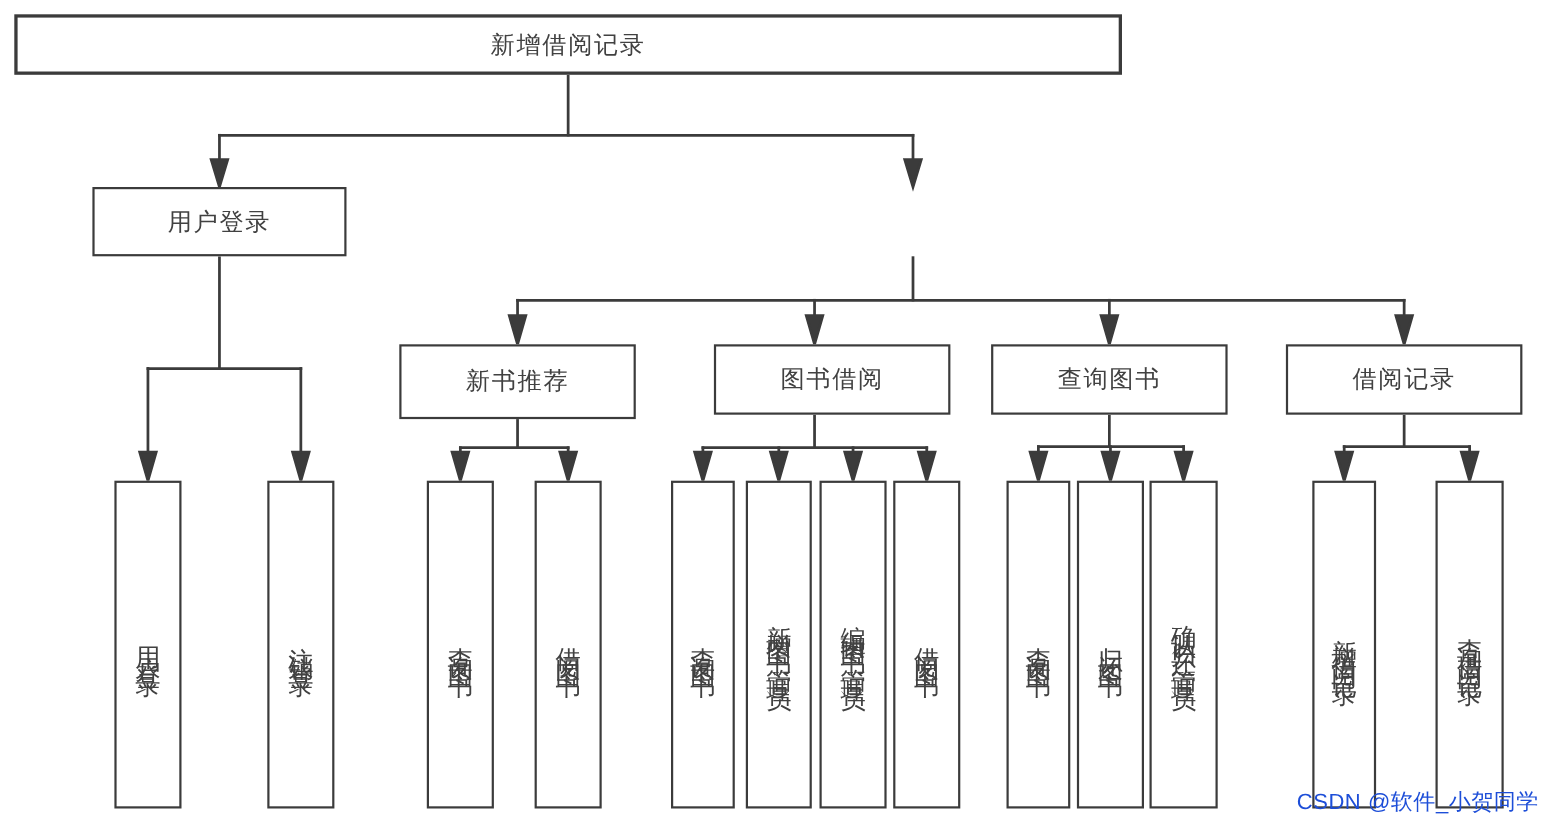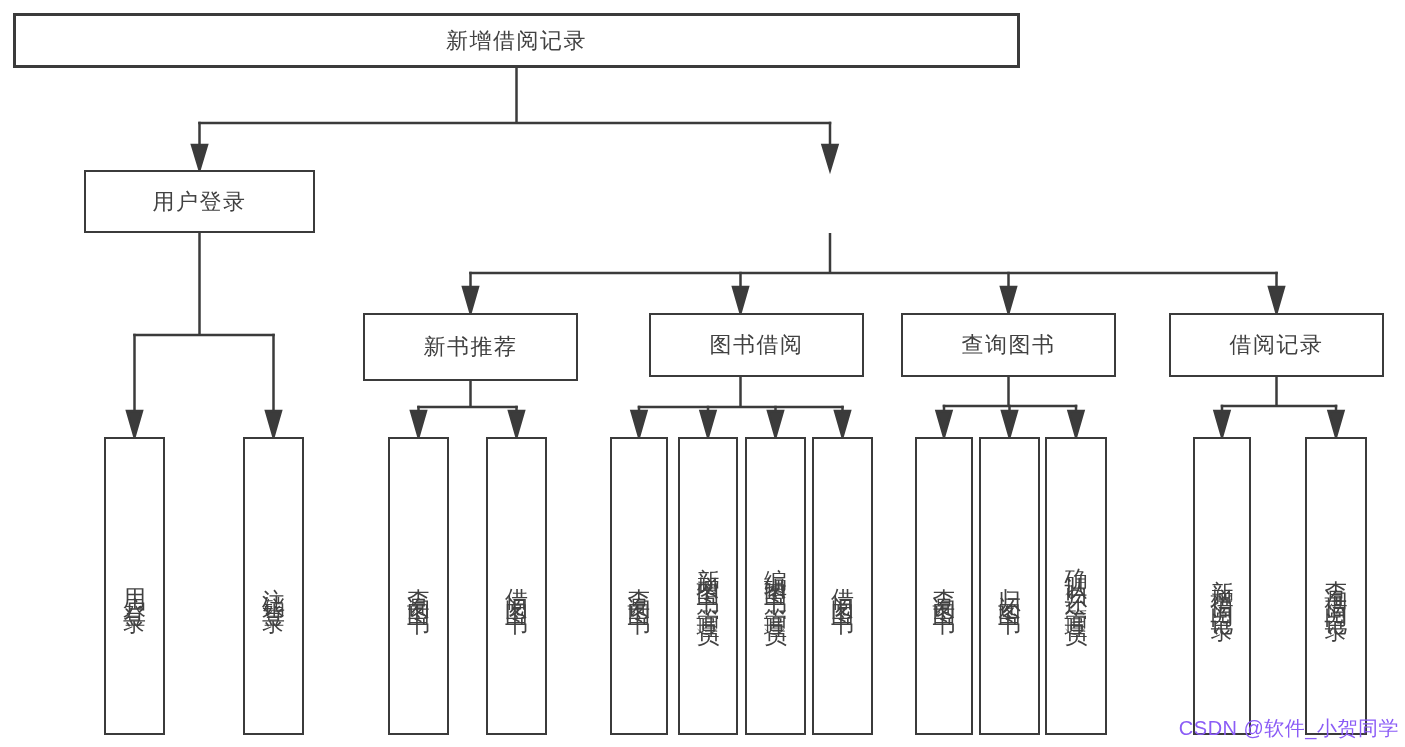--- a/index.html
+++ b/index.html
@@ -47,21 +47,21 @@
     font-size: 23px;
     letter-spacing: 8px;
     line-height: 1;
     white-space: nowrap;
   }
   .watermark {
     position: absolute;
     right: 6px;
     bottom: 5px;
     font-size: 20px;
-    color: #8b5cf6;
+    color: #1d4ed8;
     letter-spacing: 0.5px;
   }
 </style>
 </head>
 <body>
 
 <div class="canvas">
 
   <svg class="connectors" viewBox="0 0 1405 747" aria-hidden="true">
     <g stroke="#3b3b3b" stroke-width="2.5" fill="#3b3b3b">

